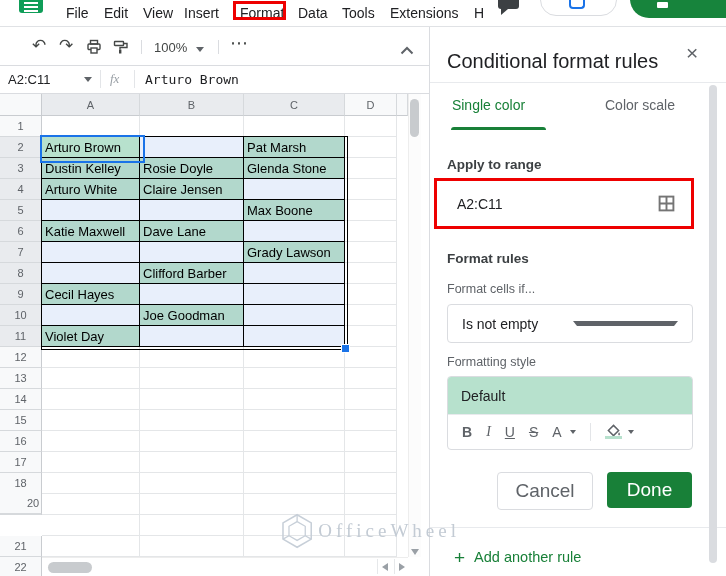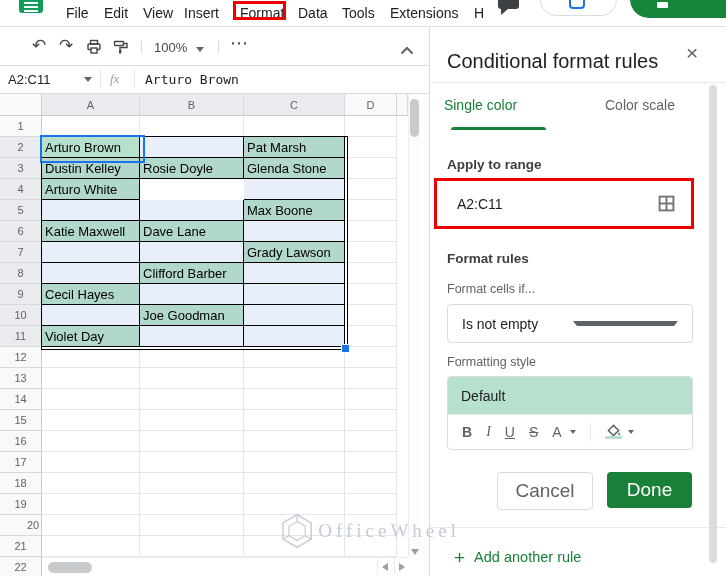--- a/index.html
+++ b/index.html
@@ -201,20 +201,21 @@
       <div class="cell range emptyr" style="left: 140px; top: 43px; width: 104px; height: 21px;"></div>
       <div class="cell range filled" style="left: 244px; top: 43px; width: 101px; height: 21px;">Pat Marsh</div>
       <div class="cell" style="left: 345px; top: 43px; width: 52px; height: 21px;"></div>
       <div class="rowhead sel" style="top: 64px; height: 21px;">3</div>
       <div class="cell range filled" style="left: 140px; top: 64px; width: 104px; height: 21px;">Rosie Doyle</div>
       <div class="cell range filled" style="left: 42px; top: 64px; width: 98px; height: 21px;">Dustin Kelley</div>
       <div class="cell range filled" style="left: 244px; top: 64px; width: 101px; height: 21px;">Glenda Stone</div>
       <div class="cell" style="left: 345px; top: 64px; width: 52px; height: 21px;"></div>
       <div class="rowhead sel" style="top: 85px; height: 21px;">4</div>
       <div class="cell range filled" style="left: 42px; top: 85px; width: 98px; height: 21px;">Arturo White</div>
+      <div class="cell range filled" style="left: 140px; top: 85px; width: 104px; height: 21px;">Claire Jensen</div>
       <div class="cell range emptyr" style="left: 244px; top: 85px; width: 101px; height: 21px;"></div>
       <div class="cell" style="left: 345px; top: 85px; width: 52px; height: 21px;"></div>
       <div class="rowhead sel" style="top: 106px; height: 21px;">5</div>
       <div class="cell range emptyr" style="left: 42px; top: 106px; width: 98px; height: 21px;"></div>
       <div class="cell range emptyr" style="left: 140px; top: 106px; width: 104px; height: 21px;"></div>
       <div class="cell range filled" style="left: 244px; top: 106px; width: 101px; height: 21px;">Max Boone</div>
       <div class="cell" style="left: 345px; top: 106px; width: 52px; height: 21px;"></div>
       <div class="rowhead sel" style="top: 127px; height: 21px;">6</div>
       <div class="cell range filled" style="left: 42px; top: 127px; width: 98px; height: 21px;">Katie Maxwell</div>
       <div class="cell range filled" style="left: 140px; top: 127px; width: 104px; height: 21px;">Dave Lane</div>
@@ -278,21 +279,21 @@
       <div class="rowhead" style="top: 379px; height: 21px;">18</div>
       <div class="cell" style="left: 42px; top: 379px; width: 98px; height: 21px;"></div>
       <div class="cell" style="left: 140px; top: 379px; width: 104px; height: 21px;"></div>
       <div class="cell" style="left: 244px; top: 379px; width: 101px; height: 21px;"></div>
       <div class="cell" style="left: 345px; top: 379px; width: 52px; height: 21px;"></div>
       <div class="rowhead" style="top: 400px; height: 21px;">19</div>
       <div class="cell" style="left: 42px; top: 400px; width: 98px; height: 21px;"></div>
       <div class="cell" style="left: 140px; top: 400px; width: 104px; height: 21px;"></div>
       <div class="cell" style="left: 244px; top: 400px; width: 101px; height: 21px;"></div>
       <div class="cell" style="left: 345px; top: 400px; width: 52px; height: 21px;"></div>
-      <div class="rowhead" style="top: 421px; height: 21px; padding-left: 25px;">20</div>
+      <div class="rowhead" style="top: 399px; height: 21px; padding-left: 25px;">20</div>
       <div class="cell" style="left: 42px; top: 421px; width: 98px; height: 21px;"></div>
       <div class="cell" style="left: 140px; top: 421px; width: 104px; height: 21px;"></div>
       <div class="cell" style="left: 244px; top: 421px; width: 101px; height: 21px;"></div>
       <div class="cell" style="left: 345px; top: 421px; width: 52px; height: 21px;"></div>
       <div class="rowhead" style="top: 442px; height: 21px;">21</div>
       <div class="cell" style="left: 42px; top: 442px; width: 98px; height: 21px;"></div>
       <div class="cell" style="left: 140px; top: 442px; width: 104px; height: 21px;"></div>
       <div class="cell" style="left: 244px; top: 442px; width: 101px; height: 21px;"></div>
       <div class="cell" style="left: 345px; top: 442px; width: 52px; height: 21px;"></div>
       <div class="rowhead" style="top: 463px; height: 21px;">22</div>
@@ -319,21 +320,21 @@
     </svg>
     <span class="wm-text">OfficeWheel</span>
   </div>
 
   <div class="abs panel-border"></div>
   <div class="abs panel">
     <div class="p-title">Conditional format rules</div>
     <div class="p-close">×</div>
     <div class="p-div" style="top:55px"></div>
 
-    <div class="tab active" style="left:3px;width:95px">Single color</div>
+    <div class="tab active" style="left:11px;width:95px">Single color</div>
     <div class="tab inactive" style="left:160px;width:100px">Color scale</div>
     <div class="tab-underline"></div>
 
     <div class="p-label-strong" style="top:130px">Apply to range</div>
 
     <div class="range-annot">
       <span class="range-val">A2:C11</span>
       <svg width="17" height="17" viewBox="0 0 16 16" style="margin-right:16px;cursor:pointer">
         <rect x="1.5" y="1.5" width="13" height="13" fill="none" stroke="#757575" stroke-width="1.8"></rect>
         <path d="M8 1.5 V14.5 M1.5 8 H14.5" stroke="#757575" stroke-width="1.8"></path>

